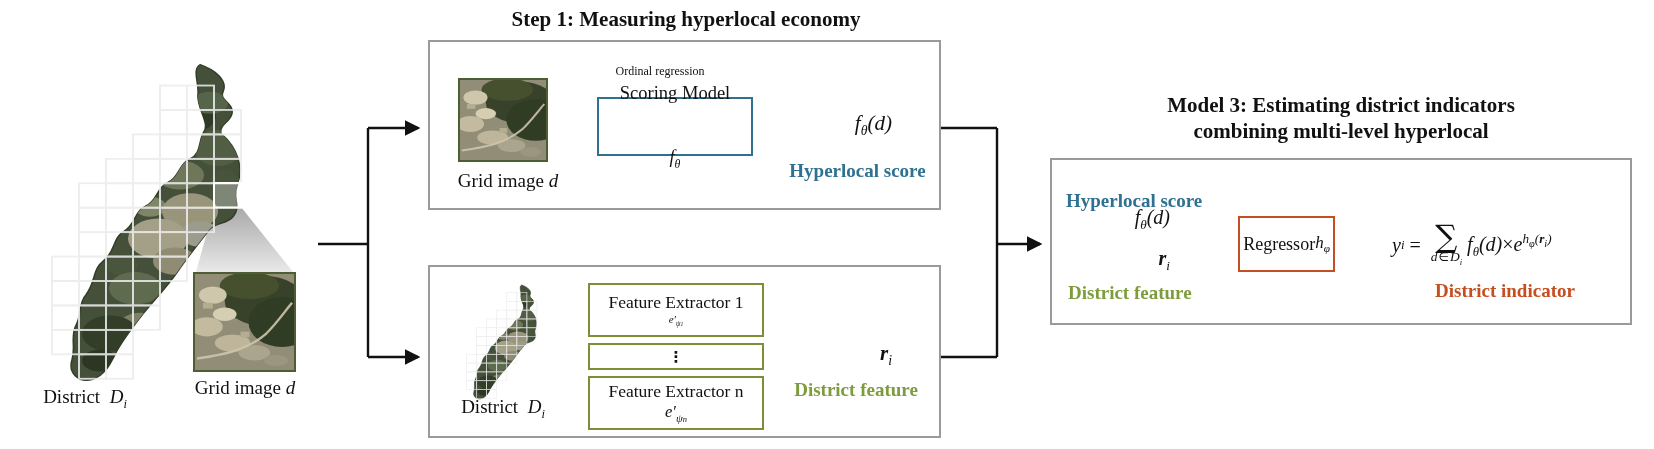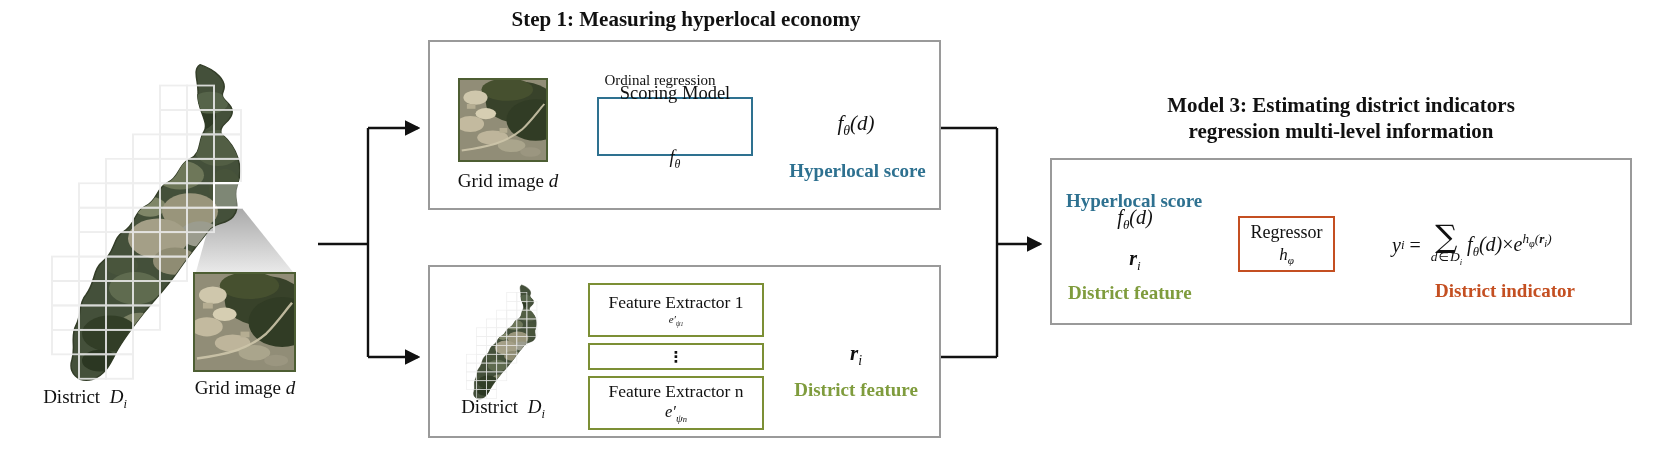--- a/index.html
+++ b/index.html
@@ -15,23 +15,23 @@
   .teal{color:var(--teal,#2e7190);margin-top:12px;}
   .olive{color:var(--olive-text,#7f9c3d);}
   .orangetx{color:var(--orange,#c44f21);}
   .modelbox{position:absolute;background:#fff;border:2px solid var(--teal,#2e7190);box-sizing:border-box;
             display:flex;flex-direction:column;align-items:center;justify-content:center;
             font-size:18.5px;line-height:1.2;text-align:left;gap:43px;}
   .extbox{position:absolute;background:#fff;border:2px solid var(--olive,#7c8f35);box-sizing:border-box;
           display:flex;flex-direction:column;align-items:center;justify-content:center;
           font-size:17.5px;line-height:1.2;text-align:center;}
   .regbox{position:absolute;background:#fff;border:2.5px solid var(--orange,#c44f21);box-sizing:border-box;
-          display:flex;flex-direction:column;align-items:center;justify-content:center;
+          display:flex;flex-direction:row;align-items:center;justify-content:center;
           font-size:18px;line-height:1.25;text-align:center;}
-  .formula{position:absolute;font-size:21px;font-style:italic;text-align:center;white-space:nowrap;}
+  .formula{position:absolute;font-size:21px;font-style:italic;text-align:right;white-space:nowrap;}
   .formula sub,.modelbox sub,.extbox sub,.regbox sub{font-size:66%;font-style:italic;}
   .bold{font-weight:bold;}
   .ss{font-size:78%;}
   .dots{font-family:"DejaVu Sans",sans-serif;font-size:15px;font-weight:bold;}
   .eq{position:absolute;display:flex;align-items:center;font-size:20px;white-space:nowrap;}
   .eq i{font-style:italic;}
   .eq sub{font-size:64%;font-style:italic;}
   .eq sup{font-size:66%;font-style:italic;}
   .eq .equals{font-style:normal;margin:0 5px;}
   .sigma-block{display:inline-flex;flex-direction:column;align-items:center;margin:0 5px;}
@@ -204,21 +204,21 @@
 
   <div class="abs" style="left:458px;top:78px;width:90px;height:84px;border:2px solid var(--sat-border,#4d5e33);box-sizing:border-box;">
     <svg width="100%" height="100%" viewBox="0 0 100 100" preserveAspectRatio="none">
         <use href="#tile"></use>
       </svg>
   </div>
   <div class="lbl" style="left:445px;top:170px;width:126px;">
     <span>Grid image</span>&nbsp;<i>d</i>
   </div>
 
-  <div class="lbl" style="left:570px;top:64px;width:180px;font-size:15px;margin-top:8px;">Ordinal regression</div>
+  <div class="lbl" style="left:570px;top:64px;width:180px;font-size:12px;">Ordinal regression</div>
 
   <div class="modelbox" style="left:597px;top:97px;width:156px;height:59px;">
     <span>Scoring Model</span>
     <span style="font-style:italic;font-size:18px;">
       <span>f</span><sub>θ</sub></span>
   </div>
 
   <div class="formula" style="left:820px;top:111px;width:72px;">
     <span>f</span><sub>θ</sub><span>(d)</span>
   </div>
@@ -248,21 +248,21 @@
       <span>e′</span><sub><span>ψ</span><span class="ss">n</span></sub></span>
   </div>
 
   <div class="formula bold" style="left:820px;top:341px;width:72px;">
     <span>r</span><sub style="font-weight:normal">i</sub>
   </div>
   <div class="cap olive" style="left:772px;top:379px;width:168px;">District feature</div>
 
   <div class="title2" style="left:1090px;top:92px;width:502px;">
     <div>Model 3: Estimating district indicators</div>
-    <div>regression multi-level information</div>
+    <div>combining multi-level hyperlocal</div>
   </div>
   <div class="stepbox" style="left:1050px;top:158px;width:582px;height:167px;"></div>
 
   <div class="cap teal" style="left:1066px;top:178px;width:132px;text-align:left;">Hyperlocal score</div>
 
   <div class="formula" style="left:1100px;top:206px;width:70px;font-size:20px;">
     <span>f</span><sub>θ</sub><span>(d)</span>
   </div>
   <div class="formula bold" style="left:1100px;top:247px;width:70px;font-size:20px;">
     <span>r</span><sub style="font-weight:normal">i</sub>

